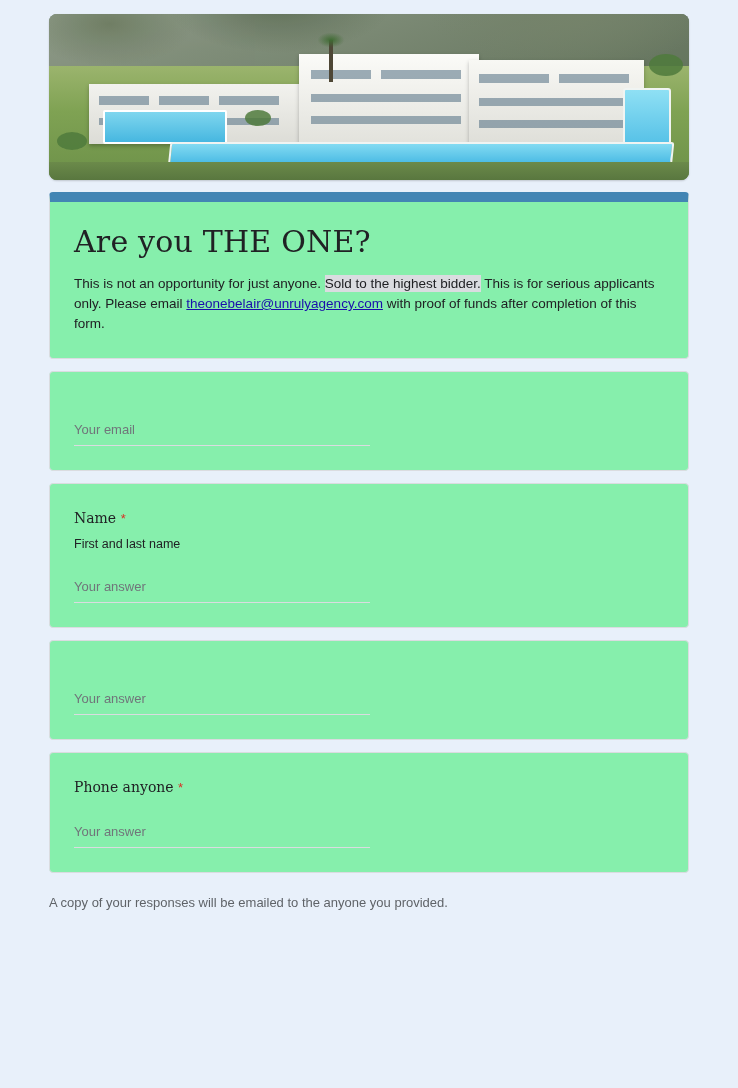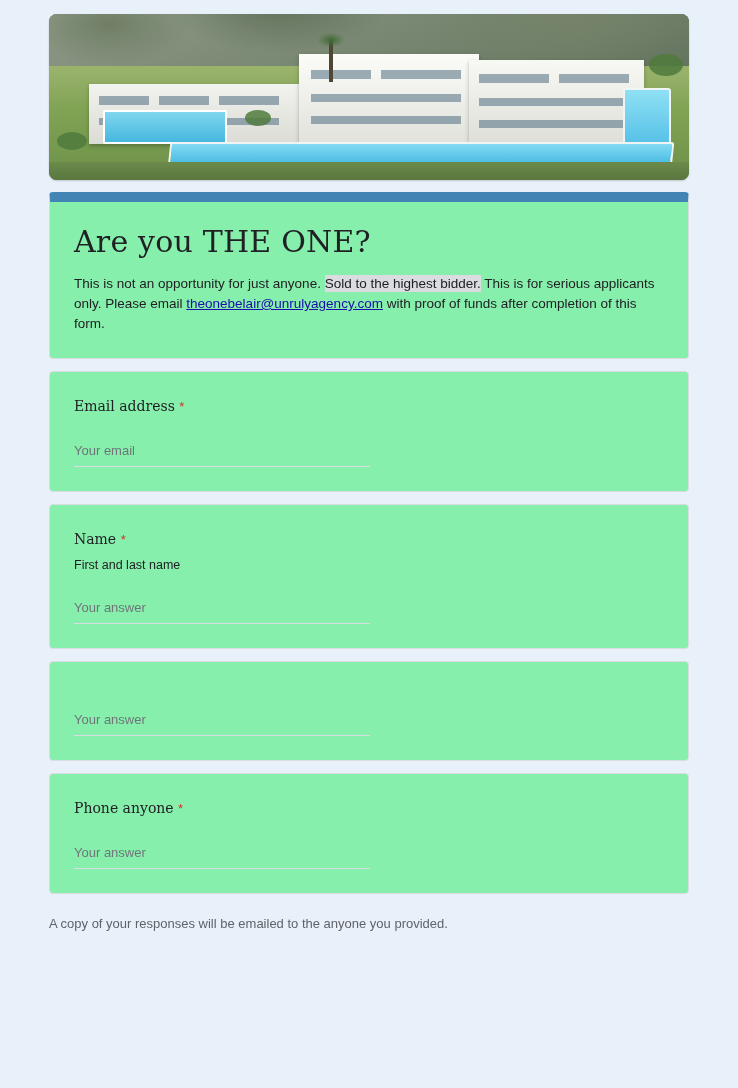--- a/index.html
+++ b/index.html
@@ -244,21 +244,20 @@
       <div class="pool-long"></div>
       <div class="road"></div>
     </div>
 
     <div class="card title-card">
       <h1 class="form-title">Are you THE ONE?</h1>
       <p class="form-desc"><span>This is not an opportunity for just anyone. </span><span class="hl">Sold to the highest bidder.</span><span> This is for serious applicants only. Please email </span><a href="#">theonebelair@unrulyagency.com</a><span> with proof of funds after completion of this form.</span></p>
     </div>
 
     <div class="card">
-      <p class="q-label"><span>Email address</span> <span class="asterisk">*</span></p>
       <input class="answer-input" type="text" placeholder="Your email" style="">
     </div>
 
     <div class="card">
       <p class="q-label"><span>Name</span> <span class="asterisk">*</span></p>
       <p class="q-help">First and last name</p>
       <input class="answer-input" type="text" placeholder="Your answer" style="">
     </div>
 
     <div class="card">

